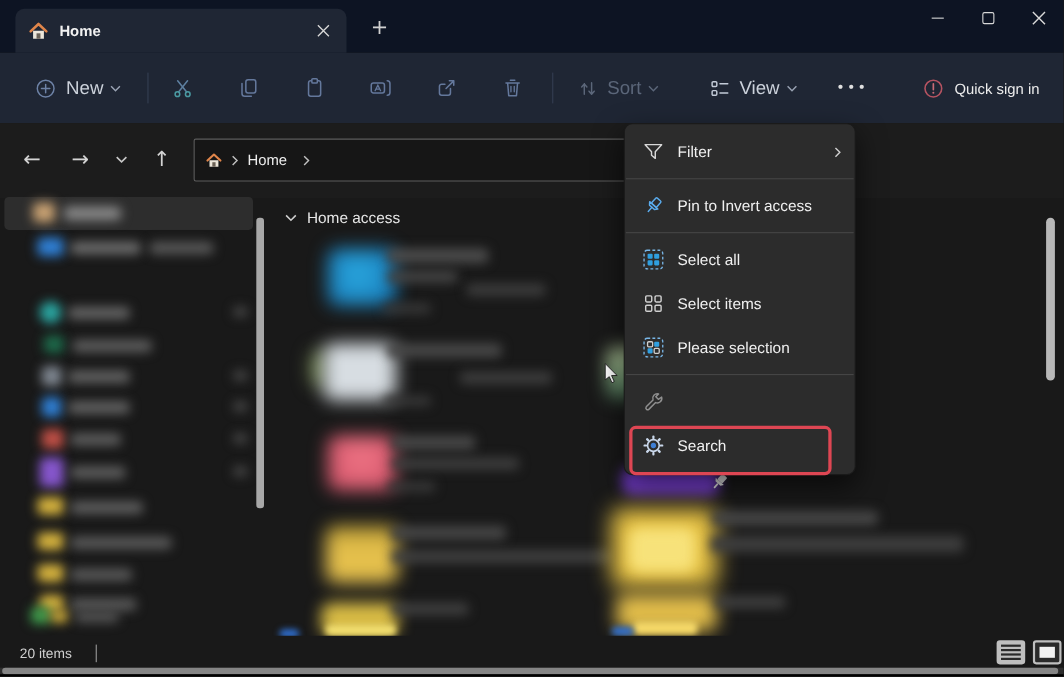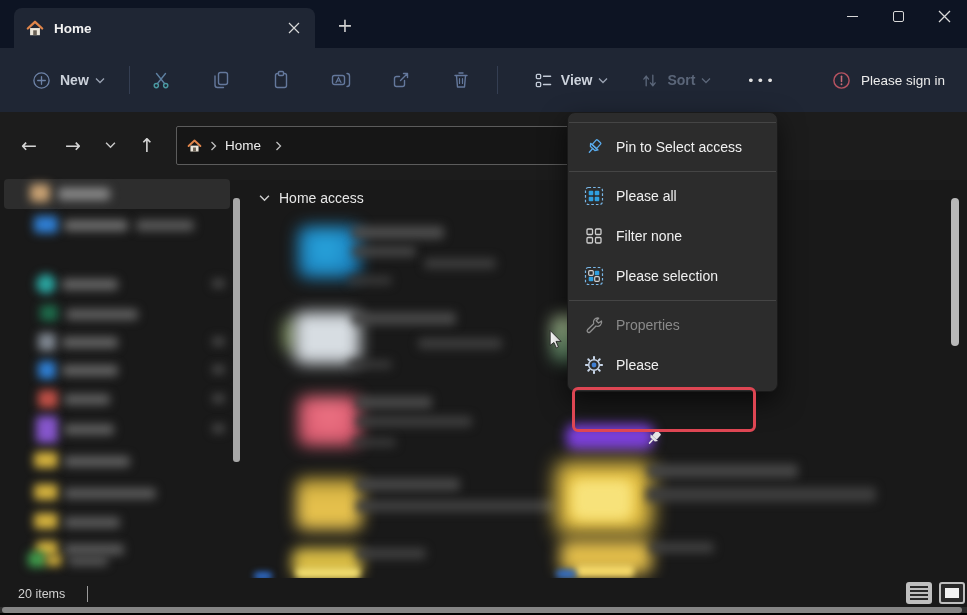--- a/index.html
+++ b/index.html
@@ -24,21 +24,21 @@
   .wincontrols { position:absolute; right:0; top:0; height:32px; display:flex; }
   .wincontrols > div { width:46px; height:32px; display:flex; align-items:center; justify-content:center; }
   .min-glyph { width:11px; height:1px; background:#d8d8d8; }
   .max-glyph { width:11px; height:11px; border:1px solid #d8d8d8; border-radius:2px; }
 
   
   .toolbar { position:absolute; left:0; top:48px; width:967px; height:64px; background:#1f2634;
              display:flex; align-items:center; }
   .tb-btn { height:38px; border-radius:4px; display:flex; align-items:center; justify-content:center; }
   .tb-iconbtn { width:44px; }
-  .tb-label { font-size:14px; color:#ccd2db;font-weight:bold; }
+  .tb-label { font-size:17px; color:#ccd2db; }
   .tb-divider { width:1px; height:28px; background:#343e52; }
   .dim, .dim .tb-label { color:#5b6679; }
   .chev { margin-left:6px; display:inline-flex; }
   .signin { position:absolute; right:22px; top:0; height:64px; display:flex; align-items:center; gap:10px; }
   .signin-label { color:#ececec; font-size:13.5px; }
   .more-dots { color:#e0e0e0; font-size:13px; letter-spacing:2px; font-family:"DejaVu Sans",sans-serif; }
 
   
   .navbar { position:absolute; left:0; top:112px; width:967px; height:68px; background:#1c1c1c; }
   .navarrow { position:absolute; top:18px; width:30px; height:30px; color:#d4d4d4; font-size:19px;
@@ -177,58 +177,58 @@
   <div class="tb-btn tb-iconbtn" style="margin-left:16px;">
     <svg width="20" height="20" viewBox="0 0 20 20">
       <path d="M4 5.5h12 M8 3h4" stroke="#64789c" stroke-width="1.4" stroke-linecap="round"></path>
       <path d="M5.5 5.5l1 11.5h7l1-11.5" fill="none" stroke="#64789c" stroke-width="1.4" stroke-linejoin="round"></path>
       <path d="M8.5 8.5v5 M11.5 8.5v5" stroke="#64789c" stroke-width="1.2" stroke-linecap="round"></path>
     </svg>
   </div>
 
   <div class="tb-divider" style="margin-left:14px;"></div>
 
+  <div class="tb-btn dim" style="margin-left:12px; padding:0 10px;">
+    <svg width="19" height="19" viewBox="0 0 20 20">
+      <path d="M6.5 15.5v-10 M6.5 5.5 L4 8.5 M6.5 5.5 L9 8.5" fill="none" stroke="#5b6679" stroke-width="1.4" stroke-linecap="round" stroke-linejoin="round"></path>
+      <path d="M13.5 4.5v10 M13.5 15.5 L11 12.5 M13.5 15.5 L16 12.5" fill="none" stroke="#5b6679" stroke-width="1.4" stroke-linecap="round" stroke-linejoin="round"></path>
+    </svg>
+    <span class="tb-label" style="margin-left:8px;">Sort</span>
+    <span class="chev">
+      <svg width="10" height="7" viewBox="0 0 10 7">
+          <polyline points="1,1.5 5,5.5 9,1.5" fill="none" stroke="#5b6679" stroke-width="1.3"></polyline>
+        </svg>
+    </span>
+  </div>
+
   <div class="tb-btn" style="margin-left:26px; padding:0 10px;">
     <svg width="19" height="19" viewBox="0 0 20 20">
       <rect x="2.5" y="3.5" width="4.5" height="4.5" rx="1" fill="none" stroke="#c3cbd8" stroke-width="1.4"></rect>
       <rect x="2.5" y="12" width="4.5" height="4.5" rx="1" fill="none" stroke="#c3cbd8" stroke-width="1.4"></rect>
       <path d="M10 5.5h7.5 M10 14.2h7.5" stroke="#c3cbd8" stroke-width="1.4" stroke-linecap="round"></path>
     </svg>
     <span class="tb-label" style="margin-left:8px;">View</span>
     <span class="chev">
       <svg width="10" height="7" viewBox="0 0 10 7">
           <polyline points="1,1.5 5,5.5 9,1.5" fill="none" stroke="#9aa3b3" stroke-width="1.3"></polyline>
         </svg>
     </span>
   </div>
 
-  <div class="tb-btn dim" style="margin-left:12px; padding:0 10px;">
-    <svg width="19" height="19" viewBox="0 0 20 20">
-      <path d="M6.5 15.5v-10 M6.5 5.5 L4 8.5 M6.5 5.5 L9 8.5" fill="none" stroke="#5b6679" stroke-width="1.4" stroke-linecap="round" stroke-linejoin="round"></path>
-      <path d="M13.5 4.5v10 M13.5 15.5 L11 12.5 M13.5 15.5 L16 12.5" fill="none" stroke="#5b6679" stroke-width="1.4" stroke-linecap="round" stroke-linejoin="round"></path>
-    </svg>
-    <span class="tb-label" style="margin-left:8px;">Sort</span>
-    <span class="chev">
-      <svg width="10" height="7" viewBox="0 0 10 7">
-          <polyline points="1,1.5 5,5.5 9,1.5" fill="none" stroke="#5b6679" stroke-width="1.3"></polyline>
-        </svg>
-    </span>
-  </div>
-
   <div class="tb-btn" style="margin-left:22px; width:36px;">
     <span class="more-dots">•••</span>
   </div>
 
   <div class="signin">
     <svg width="19" height="19" viewBox="0 0 20 20">
       <circle cx="10" cy="10" r="8" fill="none" stroke="#b55361" stroke-width="1.5"></circle>
       <path d="M10 5.5v5.5" stroke="#c96b77" stroke-width="1.6" stroke-linecap="round"></path>
       <circle cx="10" cy="14" r="1" fill="#c96b77"></circle>
     </svg>
-    <span class="signin-label">Please sign in</span>
+    <span class="signin-label">Quick sign in</span>
   </div>
 </div>
 
 <div class="navbar">
   <div class="navarrow" style="left:14px;">
       <span>←</span>
     </div>
   <div class="navarrow" style="left:58px;">
       <span>→</span>
     </div>
@@ -400,59 +400,70 @@
   </div>
 
   <div class="content-scroll"></div>
 </div>
 
 <svg class="abs" style="left:549px; top:330px; z-index:40;" width="14" height="19" viewBox="0 0 12 18">
   <polygon points="0.5,0.5 0.5,14.5 4,11.8 6.3,17 8.3,16 6,10.8 10.8,10.8" fill="#fff" stroke="#222" stroke-width="0.8"></polygon>
 </svg>
 
 <div class="menu">
+  <div class="menu-item">
+    <span class="mi-icon">
+      <svg width="20" height="20" viewBox="0 0 20 20">
+          <path d="M2.5 3.5h15l-5.8 6.5v6l-3.4-2.8V10z" fill="none" stroke="#d8d8d8" stroke-width="1.3" stroke-linejoin="round"></path>
+        </svg>
+    </span>
+    <span class="mi-flex">Filter</span>
+    <svg width="7" height="11" viewBox="0 0 7 10">
+        <polyline points="1.5,1 5.5,5 1.5,9" fill="none" stroke="#cfcfcf" stroke-width="1.3"></polyline>
+      </svg>
+  </div>
   <div class="menu-sep"></div>
 
   <div class="menu-item">
     <span class="mi-icon">
       <svg width="20" height="20" viewBox="0 0 20 20">
         <g transform="rotate(42 10 10)" fill="none" stroke="#5aabec" stroke-width="1.3" stroke-linejoin="round">
           <rect x="7" y="2.5" width="6" height="7" rx="1"></rect>
           <path d="M5 9.5h10l-2 2.5H7z"></path>
           <line x1="10" y1="12" x2="10" y2="17" stroke-linecap="round"></line>
         </g>
       </svg>
     </span>
-    <span class="mi-flex">Pin to Select access</span>
+    <span class="mi-flex">Pin to Invert access</span>
   </div>
   <div class="menu-sep"></div>
 
   <div class="menu-item">
     <span class="mi-icon">
       <svg width="20" height="20" viewBox="0 0 20 20">
         <rect x="1.5" y="1.5" width="17" height="17" rx="3" fill="none" stroke="#79b7e8" stroke-width="1.2" stroke-dasharray="2.6 2"></rect>
         <rect x="4.7" y="4.7" width="4.6" height="4.6" rx="1" fill="#2f9fe0"></rect>
         <rect x="10.7" y="4.7" width="4.6" height="4.6" rx="1" fill="#2f9fe0"></rect>
         <rect x="4.7" y="10.7" width="4.6" height="4.6" rx="1" fill="#2f9fe0"></rect>
         <rect x="10.7" y="10.7" width="4.6" height="4.6" rx="1" fill="#2f9fe0"></rect>
       </svg>
     </span>
-    <span class="mi-flex">Please all</span>
+    <span class="mi-flex">Select all</span>
   </div>
 
   <div class="menu-item">
     <span class="mi-icon">
       <svg width="20" height="20" viewBox="0 0 20 20">
         <rect x="3" y="3" width="5.5" height="5.5" rx="1" fill="none" stroke="#cfcfcf" stroke-width="1.3"></rect>
         <rect x="11.5" y="3" width="5.5" height="5.5" rx="1" fill="none" stroke="#cfcfcf" stroke-width="1.3"></rect>
         <rect x="3" y="11.5" width="5.5" height="5.5" rx="1" fill="none" stroke="#cfcfcf" stroke-width="1.3"></rect>
         <rect x="11.5" y="11.5" width="5.5" height="5.5" rx="1" fill="none" stroke="#cfcfcf" stroke-width="1.3"></rect>
       </svg>
     </span>
-    <span class="mi-flex">Filter none</span>
+    <span class="mi-flex">Select items</span>
   </div>
 
   <div class="menu-item">
     <span class="mi-icon">
       <svg width="20" height="20" viewBox="0 0 20 20">
         <rect x="1.5" y="1.5" width="17" height="17" rx="3" fill="none" stroke="#79b7e8" stroke-width="1.2" stroke-dasharray="2.6 2"></rect>
         <rect x="4.7" y="4.7" width="4.6" height="4.6" rx="1" fill="none" stroke="#cfcfcf" stroke-width="1.2"></rect>
         <rect x="10.7" y="4.7" width="4.6" height="4.6" rx="1" fill="#2f9fe0"></rect>
         <rect x="4.7" y="10.7" width="4.6" height="4.6" rx="1" fill="#2f9fe0"></rect>
         <rect x="10.7" y="10.7" width="4.6" height="4.6" rx="1" fill="none" stroke="#cfcfcf" stroke-width="1.2"></rect>
@@ -461,41 +472,40 @@
     <span class="mi-flex">Please selection</span>
   </div>
   <div class="menu-sep"></div>
 
   <div class="menu-item disabled">
     <span class="mi-icon">
       <svg width="20" height="20" viewBox="0 0 24 24">
         <path d="M21 7.2a5 5 0 0 1-6.6 6L7 20.6a2 2 0 0 1-2.8-2.8l7.4-7.4a5 5 0 0 1 6-6.6l-3 3 2.8 2.8z" fill="none" stroke="#8f8f8f" stroke-width="1.6" stroke-linejoin="round"></path>
       </svg>
     </span>
-    <span class="mi-flex">Properties</span>
   </div>
 
   <div class="menu-item">
     <span class="mi-icon">
       <svg width="20" height="20" viewBox="0 0 20 20">
         <g fill="#c9d7ea">
           <rect x="9" y="1" width="2" height="3.2" rx="0.8"></rect>
           <rect x="9" y="1" width="2" height="3.2" rx="0.8" transform="rotate(45 10 10)"></rect>
           <rect x="9" y="1" width="2" height="3.2" rx="0.8" transform="rotate(90 10 10)"></rect>
           <rect x="9" y="1" width="2" height="3.2" rx="0.8" transform="rotate(135 10 10)"></rect>
           <rect x="9" y="1" width="2" height="3.2" rx="0.8" transform="rotate(180 10 10)"></rect>
           <rect x="9" y="1" width="2" height="3.2" rx="0.8" transform="rotate(225 10 10)"></rect>
           <rect x="9" y="1" width="2" height="3.2" rx="0.8" transform="rotate(270 10 10)"></rect>
           <rect x="9" y="1" width="2" height="3.2" rx="0.8" transform="rotate(315 10 10)"></rect>
         </g>
         <circle cx="10" cy="10" r="5.3" fill="none" stroke="#c9d7ea" stroke-width="1.5"></circle>
         <circle cx="10" cy="10" r="2.4" fill="#3f7fd4"></circle>
       </svg>
     </span>
-    <span class="mi-flex">Please</span>
+    <span class="mi-flex">Search</span>
   </div>
 
   <div class="opt-highlight"></div>
 </div>
 
 <div class="statusbar">
   <span class="statustext">20 items</span>
   <span class="status-caret"></span>
   <div class="viewtoggle vt-list">
       <i></i>

